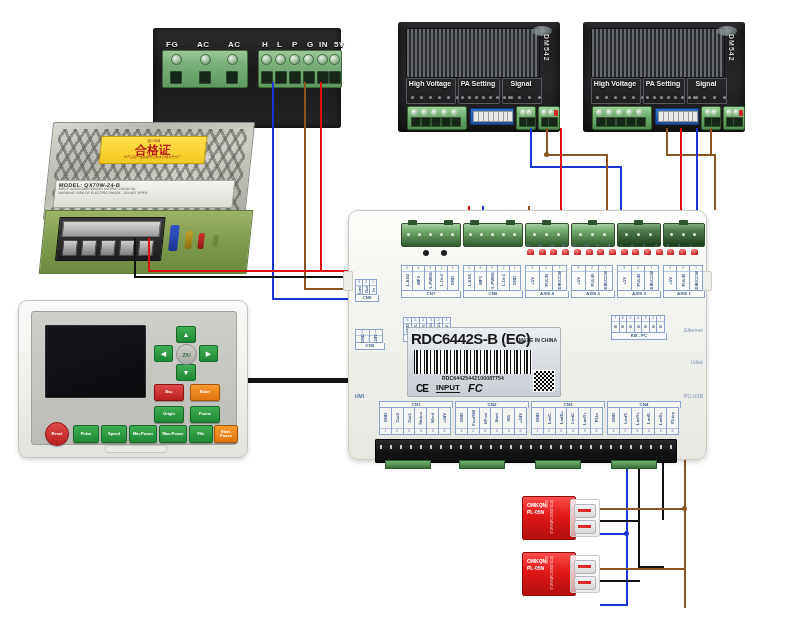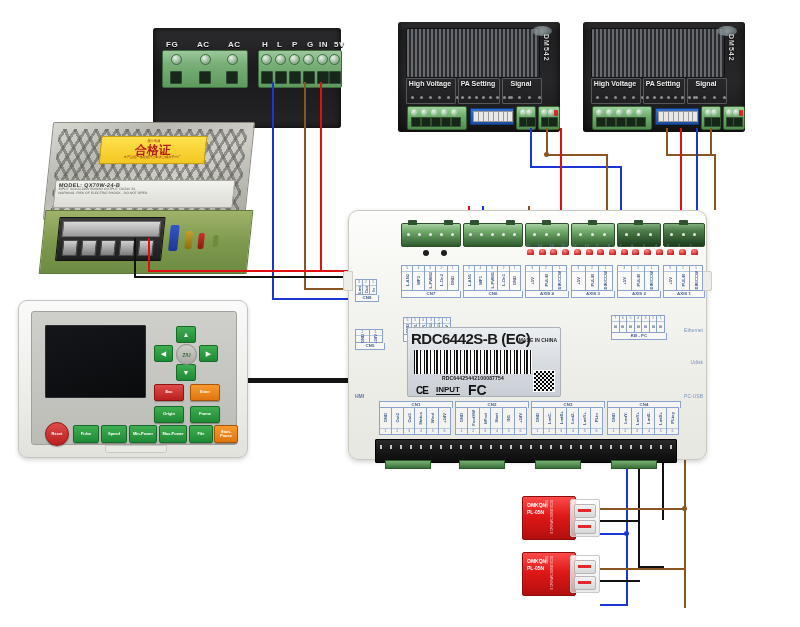--- a/index.html
+++ b/index.html
@@ -132,21 +132,21 @@
     color:#1b1b1b;letter-spacing:-.5px;font-family:"Liberation Sans",sans-serif;}
   .mainlabel .mic{position:absolute;right:3px;top:9px;font-size:5px;color:#2a2a2a;font-weight:bold;}
   .bars{position:absolute;left:6px;top:22px;width:118px;height:24px;
     background:repeating-linear-gradient(90deg,#111 0 1px,#fff 1px 2px,#111 2px 4px,#fff 4px 6px,#111 6px 7px,#fff 7px 10px);}
   .bcnum{position:absolute;left:6px;top:47px;width:118px;text-align:center;
     font-size:5px;font-weight:bold;color:#111;letter-spacing:.2px;}
   .certs{position:absolute;left:8px;top:54px;width:120px;display:flex;
     align-items:center;gap:8px;}
   .certs .ce{font-size:10px;font-weight:bold;color:#111;letter-spacing:-1px;}
   .certs .rohs{font-size:8px;font-weight:bold;color:#111;border-bottom:1.5px solid #111;}
-  .certs .fc{font-size:14px;font-weight:bold;color:#111;}
+  .certs .fc{font-size:11px;font-weight:bold;color:#111;font-style:italic;}
   .qr{position:absolute;right:5px;bottom:4px;width:20px;height:20px;
     background:
       repeating-linear-gradient(90deg,#111 0 2px,#fff 2px 4px),
       repeating-linear-gradient(0deg,#111 0 2px,#fff 2px 4px);
     background-blend-mode:difference;border:1px solid #fff;}
   .sidelbl{position:absolute;right:3px;font-size:5px;color:#7c93bb;}
   .hmilbl{position:absolute;left:6px;top:182px;font-size:5px;color:#5f7aa8;font-weight:bold;}
   .botconn{position:absolute;left:26px;top:228px;width:300px;height:22px;
     background:linear-gradient(180deg,#2a2a2a 0%,#141414 60%,#0d0d0d 100%);
     border:1px solid #000;border-radius:1px;}

